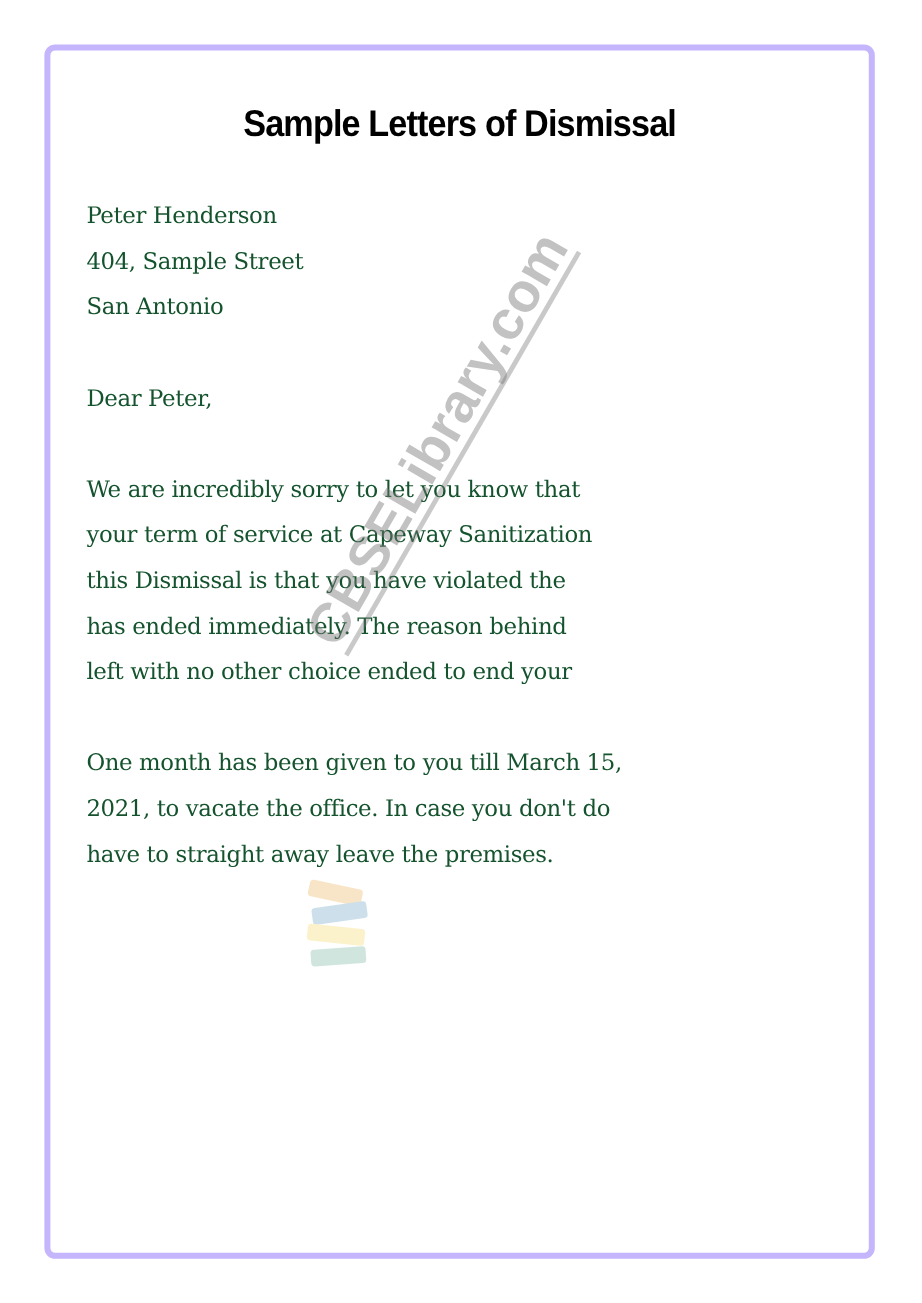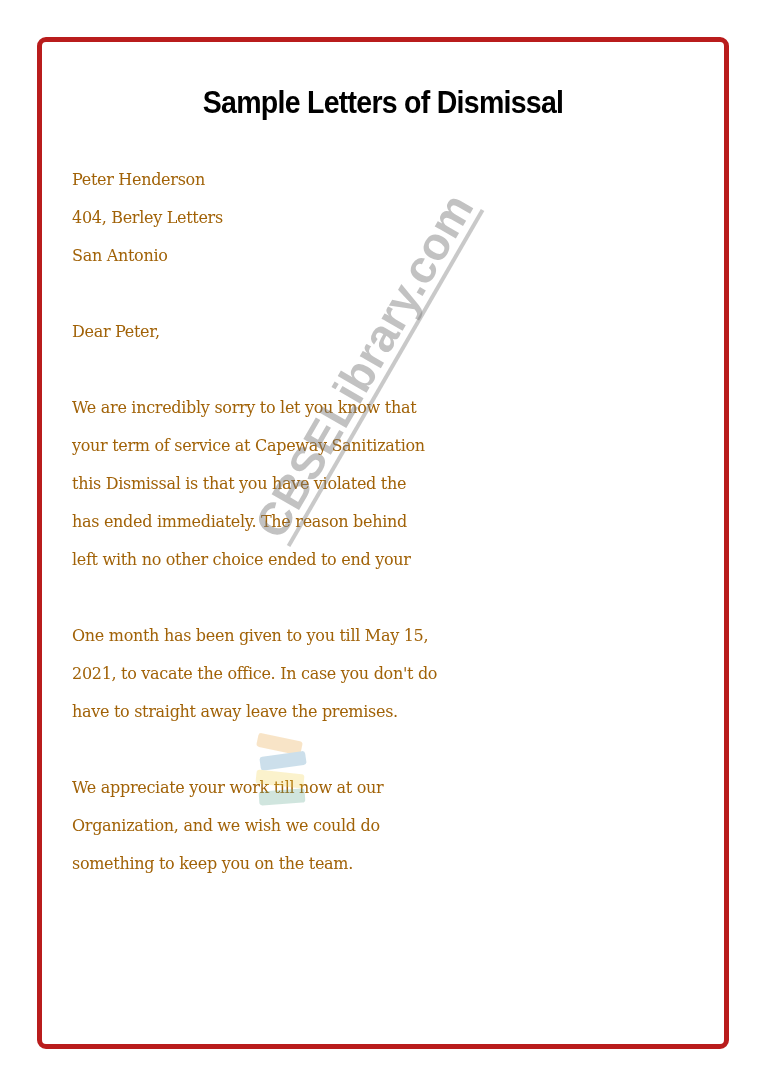--- a/index.html
+++ b/index.html
@@ -12,21 +12,21 @@
       height: 1086px;
       position: relative;
       overflow: hidden;
     }
     .frame {
       position: absolute;
       left: 37px;
       top: 37px;
       width: 682px;
       height: 1002px;
-      border: 5px solid #b91c1c;
+      border: 5px solid #c4b5fd;
       border-radius: 9px;
       background: #ffffff;
       box-sizing: content-box;
       text-decoration: underline;
     }
     .title {
       position: absolute;
       left: 0;
       right: 0;
       top: 43px;
@@ -38,23 +38,23 @@
       letter-spacing: -0.8px;
       transform: scaleX(0.92);
       transform-origin: center;
     }
     .body-text {
       position: absolute;
       left: 30px;
       top: 119px;
       width: 640px;
       font-family: "DejaVu Serif", serif;
-      font-size: 16px;
+      font-size: 19px;
       line-height: 38px;
-      color: #a16207;
+      color: #14532d;
       letter-spacing: -0.3px;
     }
     .line {
       display: block;
       white-space: nowrap;
       height: 38px;
     }
     .gap {
       display: block;
       height: 38px;
@@ -86,47 +86,42 @@
     }
   </style>
 </head>
 <body>
 
 <div class="frame">
   <div class="title">Sample Letters of Dismissal</div>
 
   <div class="body-text">
     <span class="line">Peter Henderson</span>
-    <span class="line">404, Berley Letters</span>
+    <span class="line">404, Sample Street</span>
     <span class="line">San Antonio</span>
     <span class="gap"></span>
     <span class="line">Dear Peter,</span>
     <span class="gap"></span>
 
     <div>
       <span class="line">We are incredibly sorry to let you know that</span>
       <span class="line">your term of service at Capeway Sanitization</span>
       <span class="line">this Dismissal is that you have violated the</span>
       <span class="line">has ended immediately. The reason behind</span>
       <span class="line">left with no other choice ended to end your</span>
     </div>
     <span class="gap"></span>
 
     <div>
-      <span class="line">One month has been given to you till May 15,</span>
+      <span class="line">One month has been given to you till March 15,</span>
       <span class="line">2021, to vacate the office. In case you don't do</span>
       <span class="line">have to straight away leave the premises.</span>
     </div>
     <span class="gap"></span>
 
-    <div>
-      <span class="line">We appreciate your work till now at our</span>
-      <span class="line">Organization, and we wish we could do</span>
-      <span class="line">something to keep you on the team.</span>
-    </div>
   </div>
 
   <div class="books-logo">
     <svg width="60" height="85" viewBox="0 0 60 85">
       <rect x="5" y="5" width="45" height="14" rx="3" fill="#e8a23a" transform="rotate(12 27 12)"></rect>
       <rect x="8" y="22" width="46" height="14" rx="3" fill="#4a90b8" transform="rotate(-8 30 29)"></rect>
       <rect x="4" y="40" width="48" height="14" rx="3" fill="#f2d24a" transform="rotate(6 28 47)"></rect>
       <rect x="7" y="58" width="46" height="14" rx="3" fill="#5aa58c" transform="rotate(-4 30 65)"></rect>
     </svg>
   </div>

